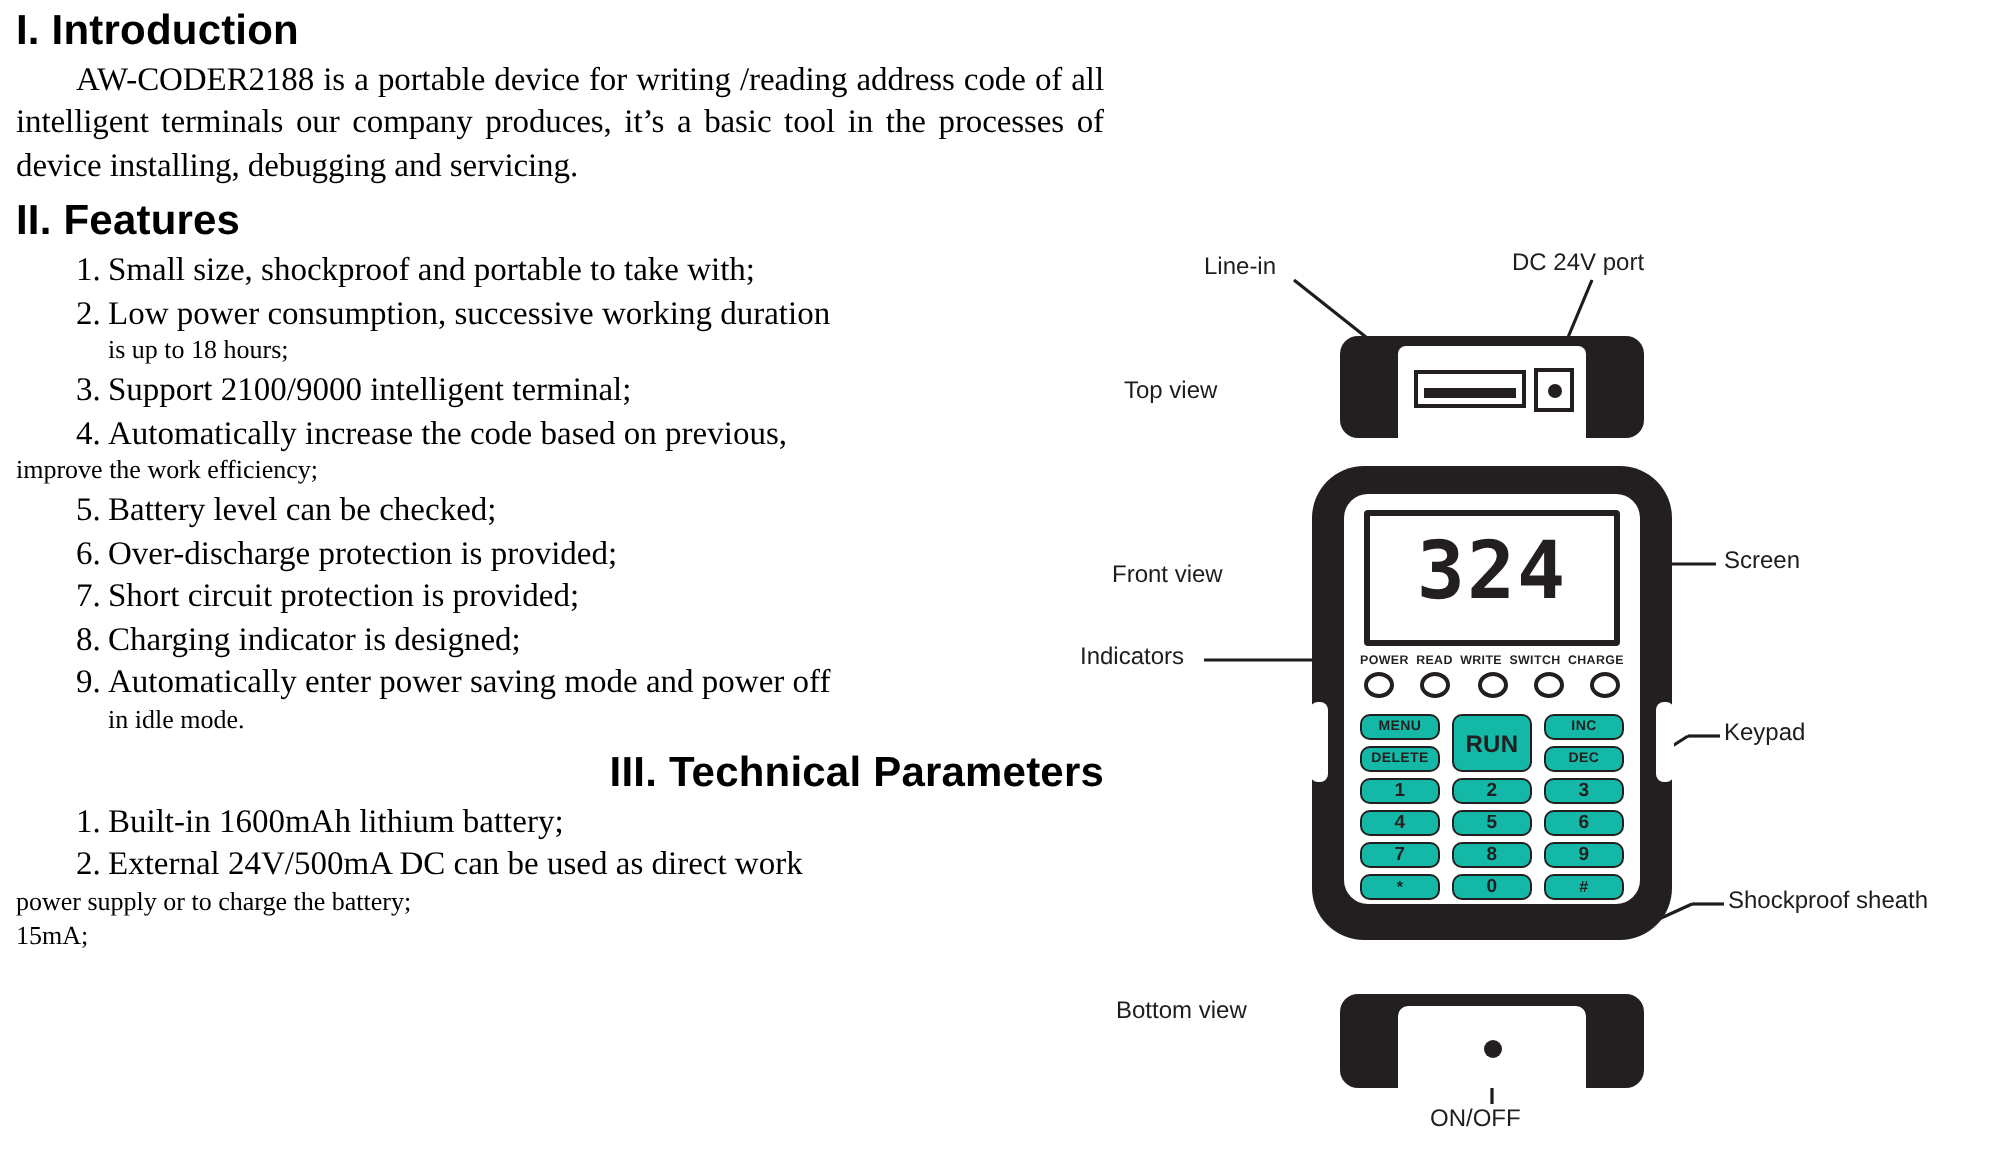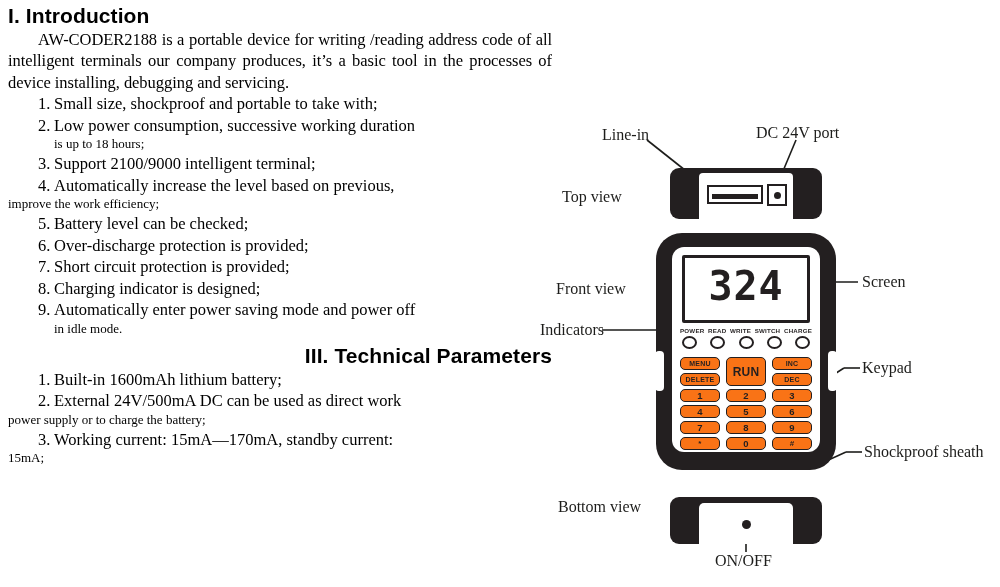--- a/index.html
+++ b/index.html
@@ -66,22 +66,22 @@
   .wrapline.ind2{ padding-left:46px; }
 
   
   .diagram{
     position:absolute;left:540px;top:0;width:460px;height:587px;
     font-family:"Liberation Sans", sans-serif;
     color:#1d1d1b;
   }
   .dlabel{
     position:absolute;
-    font-family:Liberation Serif, serif;
-    font-size:16px;
+    font-family:Liberation Sans, sans-serif;
+    font-size:12px;
     color:#1d1d1b;
     white-space:nowrap;
   }
 
   
   .topview{
     position:absolute;left:130px;top:168px;width:152px;height:51px;
     background:#231f20;border-radius:9px;
   }
   .topview .inner{
@@ -161,21 +161,21 @@
   }
   .kp-col{
     position:absolute;top:0;width:40px;
   }
   .kp-col.left{left:0;}
   .kp-col.mid{left:46px;}
   .kp-col.right{left:92px;}
   .key{
     width:40px;height:13px;
     border:1.6px solid #231f20;border-radius:5px;
-    background:#f97316;box-sizing:border-box;
+    background:#14b8a6;box-sizing:border-box;
     font-family:"Liberation Sans", sans-serif;
     font-weight:bold;
     font-size:8px;
     color:#231f20;
     display:flex;align-items:center;justify-content:center;
     margin-bottom:3px;
     letter-spacing:0.2px;
   }
   .key.tiny{font-size:7px;}
   .key.num{font-size:9.5px;}
@@ -202,41 +202,41 @@
 </head>
 <body>
 
 <div class="page">
 
   <div class="textcol">
 
     <h2 class="sect">I. Introduction</h2>
     <p class="para">AW-CODER2188 is a portable device for writing /reading address code of all intelligent terminals our company produces, it’s a basic tool in the processes of device installing, debugging and servicing.</p>
 
+    <h2 class="sect" style="margin-top:6px;">II. Features</h2>
     <ol class="items">
       <li class="item"><span class="num">1.</span><span class="body">Small size, shockproof and portable to take with;</span></li>
       <li class="item"><span class="num">2.</span><span class="body">Low power consumption, successive working duration</span></li>
       <div class="wrapline ind2">is up to 18 hours;</div>
       <li class="item"><span class="num">3.</span><span class="body">Support 2100/9000 intelligent terminal;</span></li>
-      <li class="item" style="text-align:justify;"><span class="num">4.</span><span class="body">Automatically increase the level based on previous,</span></li>
+      <li class="item" style="text-align:justify;"><span class="num">4.</span><span class="body">Automatically increase the code based on previous,</span></li>
       <div class="wrapline">improve the work efficiency;</div>
       <li class="item"><span class="num">5.</span><span class="body">Battery level can be checked;</span></li>
       <li class="item"><span class="num">6.</span><span class="body">Over-discharge protection is provided;</span></li>
       <li class="item"><span class="num">7.</span><span class="body">Short circuit protection is provided;</span></li>
       <li class="item"><span class="num">8.</span><span class="body">Charging indicator is designed;</span></li>
       <li class="item"><span class="num">9.</span><span class="body">Automatically enter power saving mode and power off</span></li>
       <div class="wrapline ind2">in idle mode.</div>
     </ol>
 
     <h2 class="sect" style="margin-top:6px;text-align:right;">III. Technical Parameters</h2>
     <ol class="items">
       <li class="item"><span class="num">1.</span><span class="body">Built-in 1600mAh lithium battery;</span></li>
       <li class="item"><span class="num">2.</span><span class="body">External 24V/500mA DC can be used as direct work</span></li>
       <div class="wrapline">power supply or to charge the battery;</div>
-      <li class="item"><span class="num">3.</span><span class="body">Working current: 15mA—170mA, standby current:</span></li>
       <div class="wrapline">15mA;</div>
     </ol>
   </div>
 
   <div class="diagram">
 
     <svg class="leads" viewBox="0 0 460 587">
 
       <line x1="107" y1="140" x2="165" y2="186" stroke="#1d1d1b" stroke-width="1.6"></line>
 

